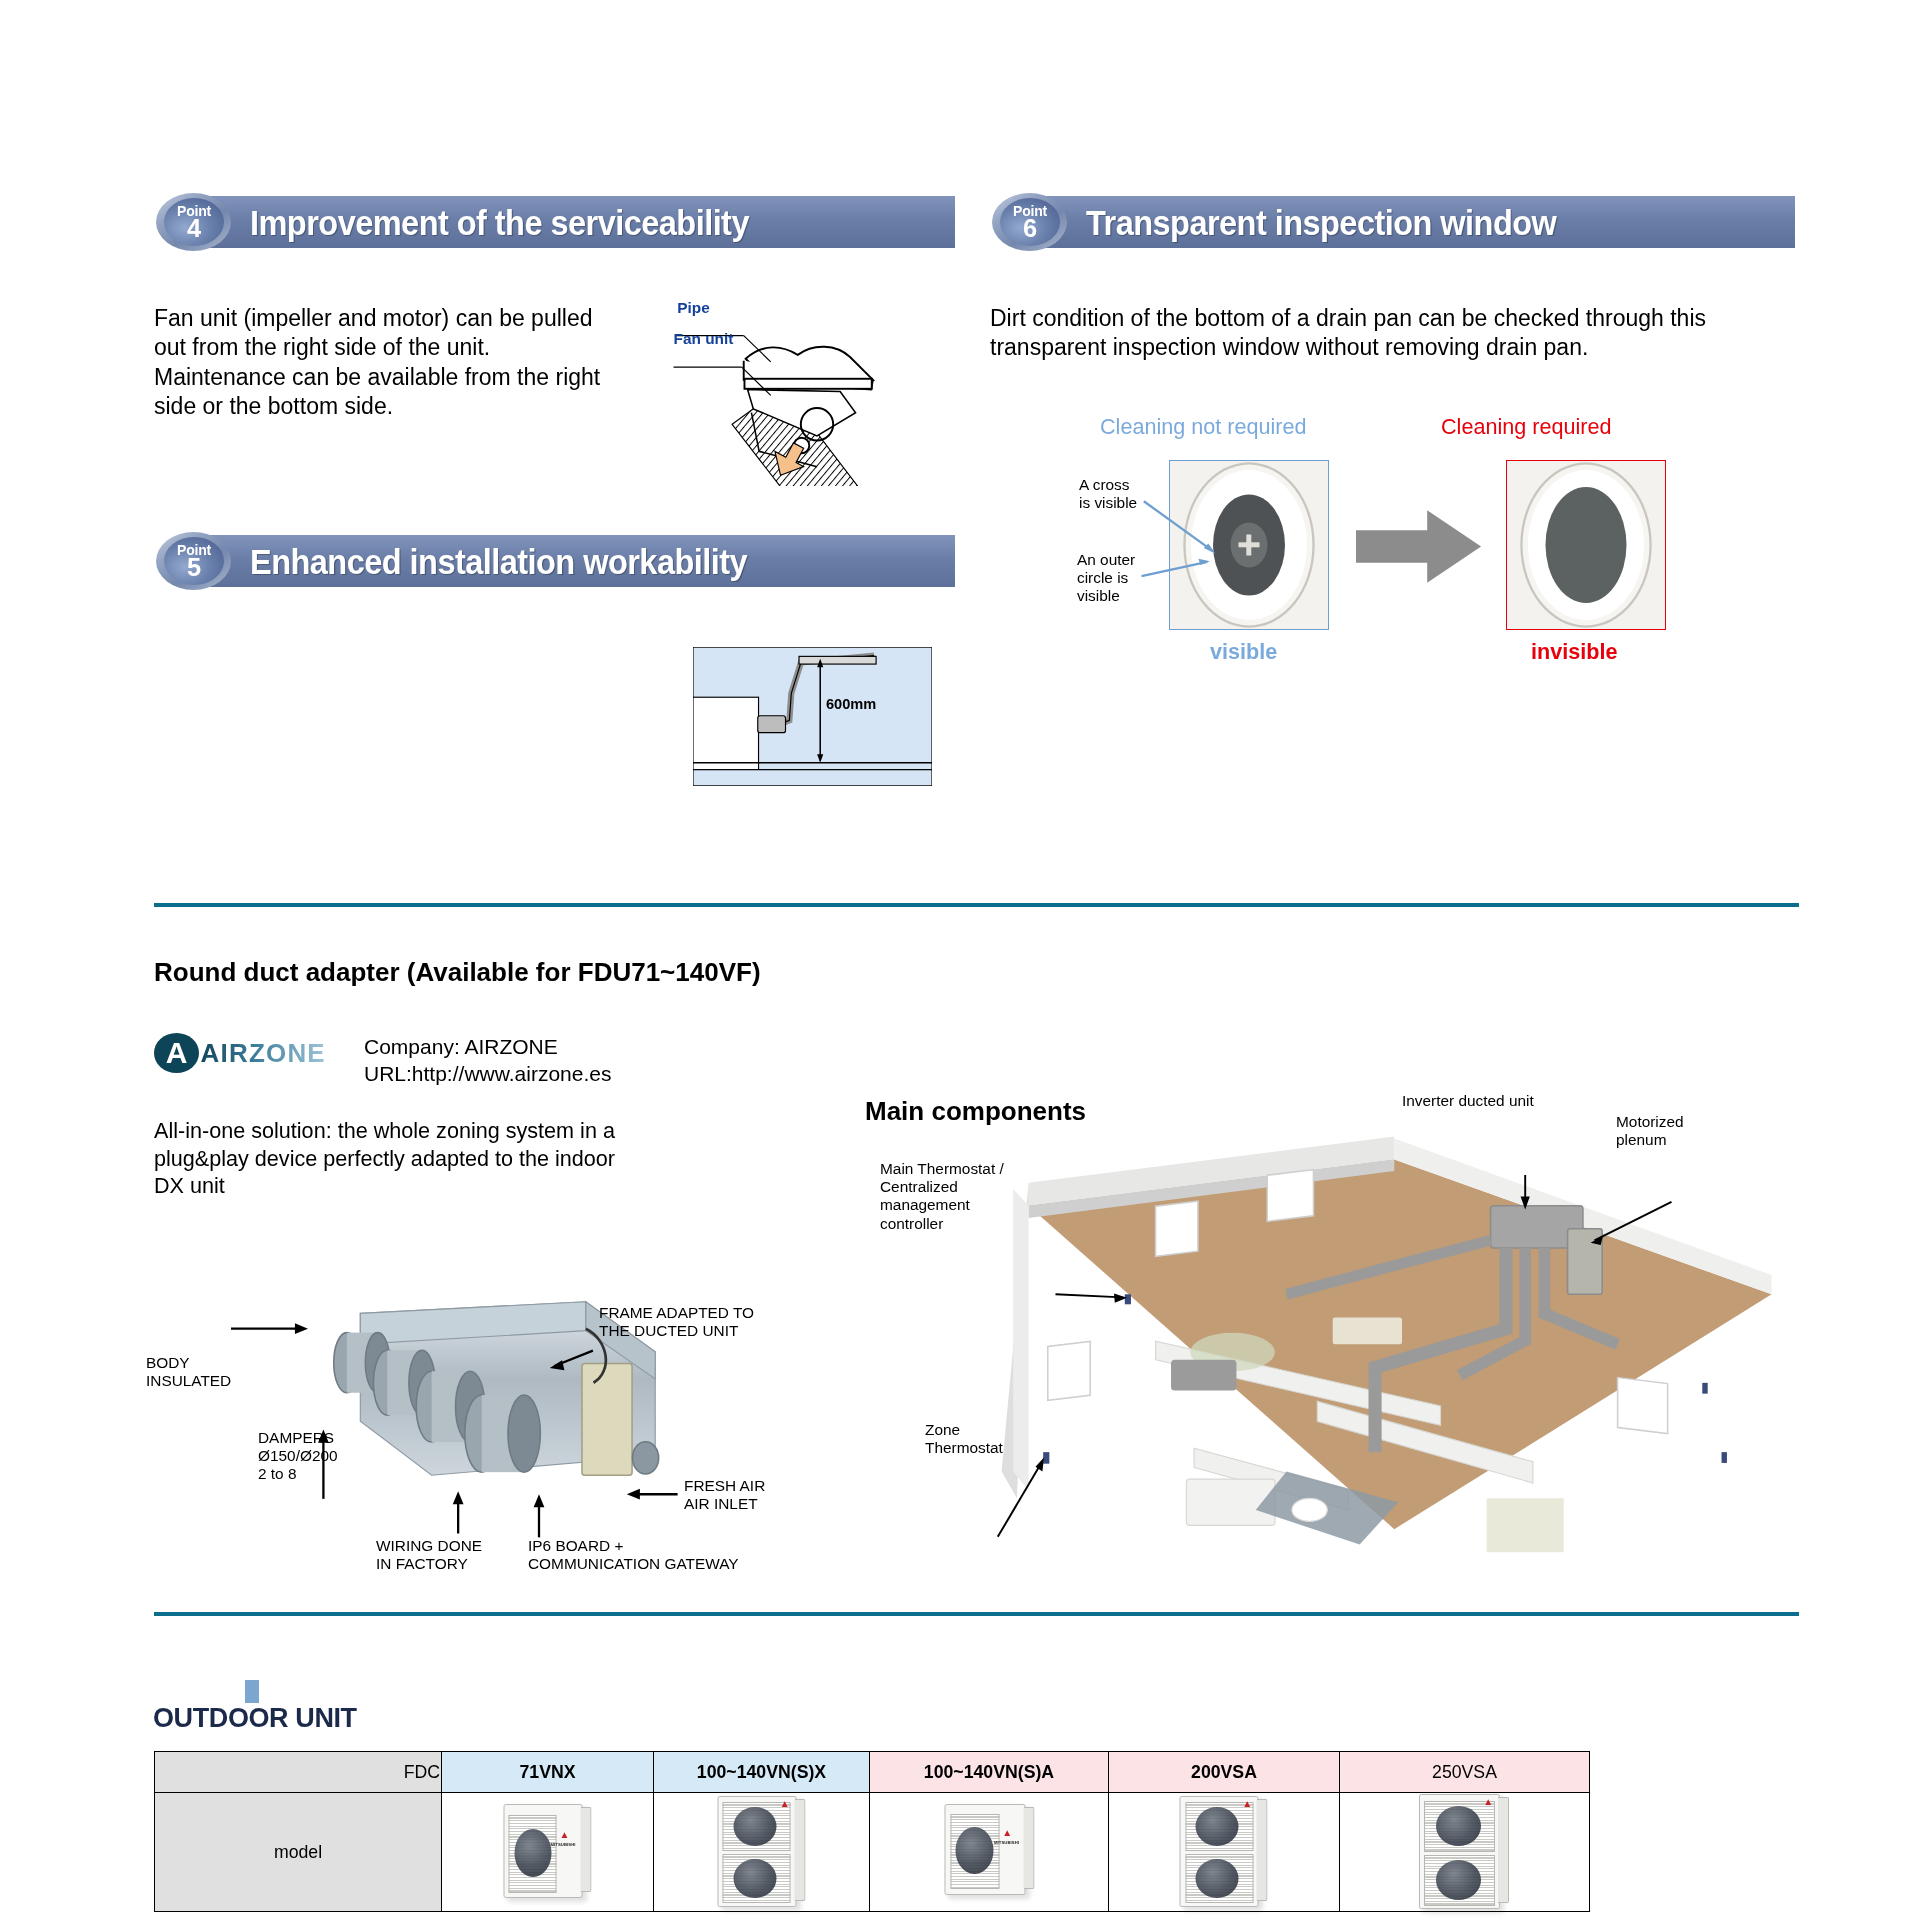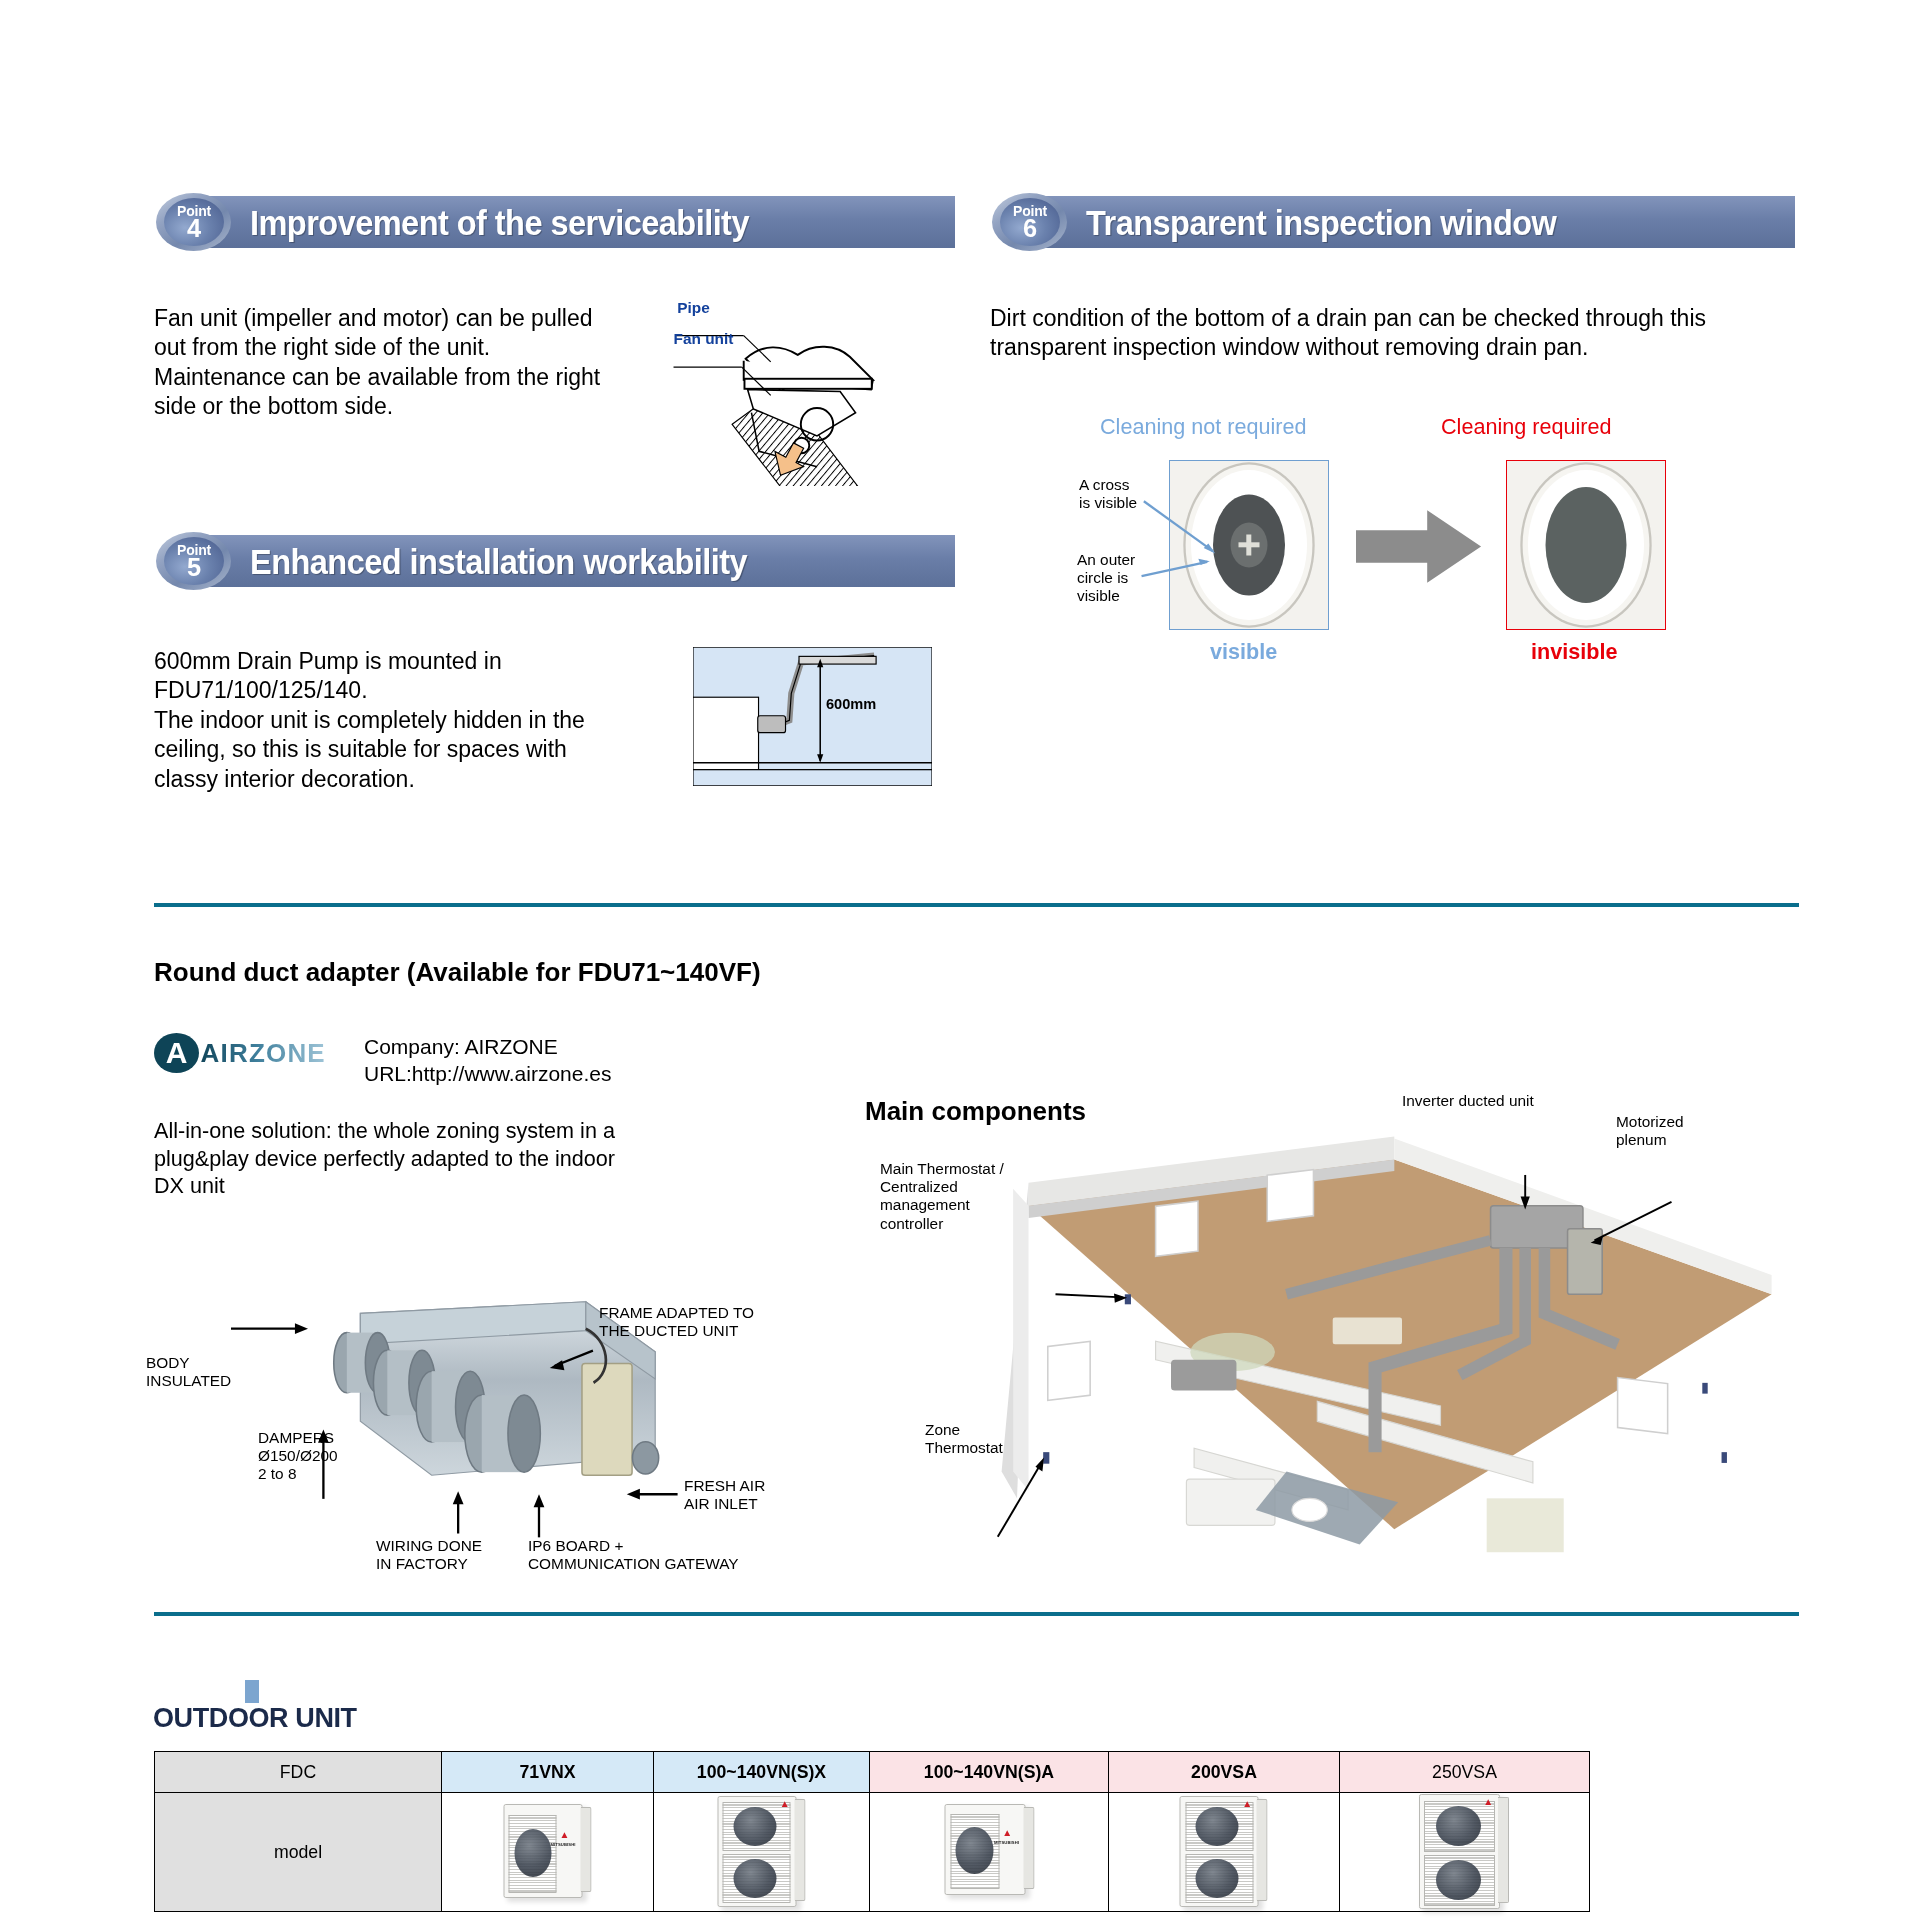--- a/index.html
+++ b/index.html
@@ -134,22 +134,20 @@
       <div class="ring"></div>
       <div class="inner"></div>
       <div class="lbl">
         <span class="w">Point</span>
         <span class="n">5</span>
       </div>
     </div>
     <div class="pb-title">Enhanced installation workability</div>
   </div>
 
-  <div class="btxt" style="left:154px;top:647px;width:482px;white-space:pre-line;">600mm Drain Pump is mounted in FDU71/100/125/140.
-The indoor unit is completely hidden in the ceiling, so this is suitable for spaces with classy interior decoration.</div>
 
   <div style="position:absolute;left:693px;top:647px;width:239px;height:139px;">
     <svg width="239" height="139" viewBox="0 0 620 360">
       <rect x="0" y="0" width="620" height="360" fill="#d6e5f5" stroke="#000" stroke-width="3"></rect>
       <rect x="0" y="130" width="170" height="190" fill="#fff" stroke="#000" stroke-width="3"></rect>
       <line x1="0" y1="300" x2="620" y2="300" stroke="#000" stroke-width="4"></line>
       <line x1="0" y1="318" x2="620" y2="318" stroke="#000" stroke-width="4"></line>
       <rect x="0" y="318" width="620" height="42" fill="#d6e5f5" stroke="#000" stroke-width="3"></rect>
 
       <path d="M170,200 L225,200 L250,190 L255,120 L280,40 L470,22" fill="none" stroke="#8d8d8d" stroke-width="16"></path>
@@ -371,21 +369,21 @@
       <col style="width:287px">
         <col style="width:212px">
         <col style="width:216px">
       <col style="width:239px">
         <col style="width:231px">
         <col style="width:250px">
     </colgroup>
     <tbody>
 
       <tr>
-        <td class="lbl" style="height:38px;">FDC</td>
+        <td class="lbl" style="height:38px;text-align:right;">FDC</td>
         <td style="background:#d5e9f7;font-weight:bold;">71VNX</td>
         <td style="background:#d5e9f7;font-weight:bold;">100~140VN(S)X</td>
         <td style="background:#fbe3e6;font-weight:bold;">100~140VN(S)A</td>
         <td style="background:#fbe3e6;font-weight:bold;">200VSA</td>
         <td style="background:#fbe3e6;font-weight:normal;">250VSA</td>
       </tr>
 
       <tr>
         <td class="lbl">model</td>
 

